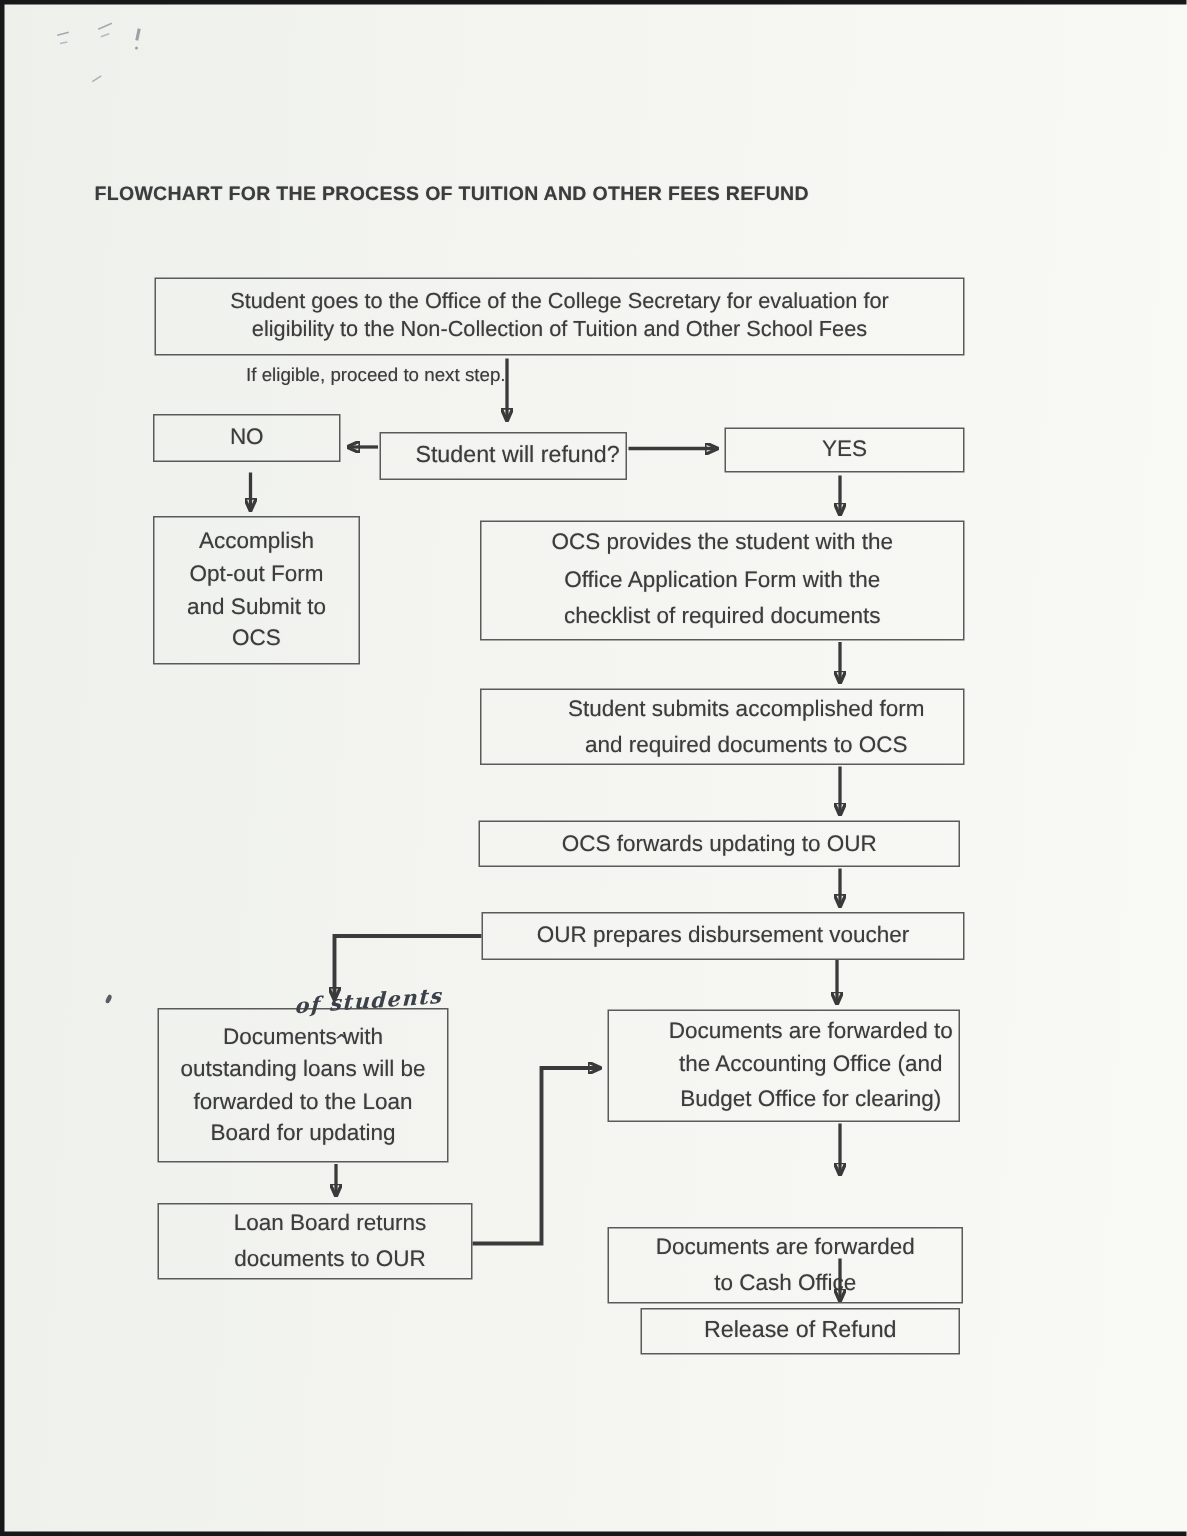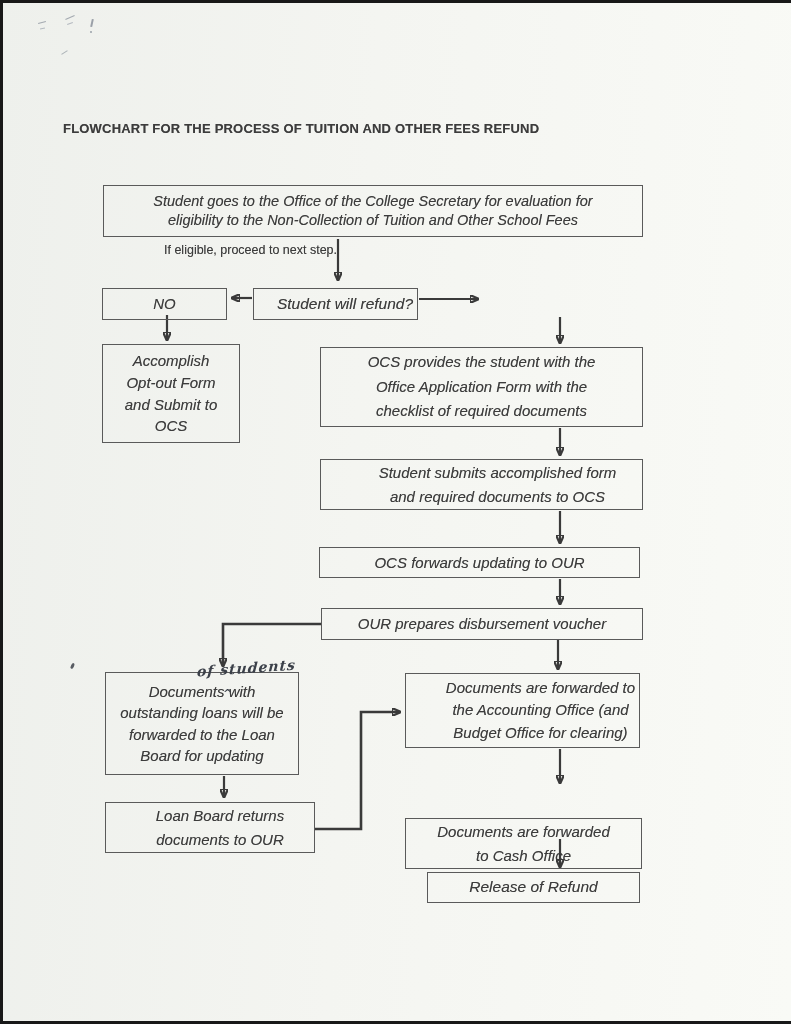--- a/index.html
+++ b/index.html
@@ -32,21 +32,21 @@
     text-align:left;font-weight:bold;font-size:13px;letter-spacing:.2px;
     color:var(--ink,#3c3c3c);text-shadow:0 0 .6px rgba(60,60,60,.55);
   }
   
   .node{
     position:absolute;border:1.4px solid var(--border,#5a5a5a);
     display:flex;align-items:center;justify-content:flex-end;
     text-align:center;color:var(--ink,#3c3c3c);
     font-size:15px;line-height:1.3;
     text-shadow:0 0 .6px rgba(60,60,60,.5);
-    box-sizing:border-box;background:transparent;font-style:italic;
+    box-sizing:border-box;background:transparent;
   }
   .node .nt{white-space:pre-line;display:block;width:100%;}
   .note{
     position:absolute;left:164px;top:243px;font-size:12.5px;
     color:var(--ink,#3c3c3c);text-shadow:0 0 .5px rgba(60,60,60,.5);
   }
   .wires{position:absolute;left:0;top:0;width:791px;height:1024px;}
   .wires path{stroke:var(--arrow,#3a3a3a);stroke-width:2.2;fill:none;}
   .wires path.thick{stroke-width:2.6;}
   
@@ -104,28 +104,31 @@
 
   <div class="title">FLOWCHART FOR THE PROCESS OF TUITION AND OTHER FEES REFUND</div>
 
   <div class="node" style="left:103px;top:185px;width:540px;height:52px;font-size:14.5px;">
     <span class="nt">Student goes to the Office of the College Secretary for evaluation for
 eligibility to the Non-Collection of Tuition and Other School Fees</span>
   </div>
 
   <div class="note">If eligible, proceed to next step.</div>
 
-  <div class="node" style="left:102px;top:288px;width:125px;height:32px;">
+  <div class="node" style="left:102px;top:276px;width:125px;height:32px;">
     <span class="nt">NO</span>
   </div>
 
   <div class="node" style="left:253px;top:288px;width:165px;height:32px;font-size:15.5px;padding-left:19px;">
     <span class="nt">Student will refund?</span>
   </div>
 
+  <div class="node" style="left:483px;top:285px;width:160px;height:30px;">
+    <span class="nt">YES</span>
+  </div>
 
   <div class="node" style="left:102px;top:344px;width:138px;height:99px;line-height:1.45;">
     <span class="nt">Accomplish
 Opt-out Form
 and Submit to
 OCS</span>
   </div>
 
   <div class="node" style="left:320px;top:347px;width:323px;height:80px;line-height:1.65;">
     <span class="nt">OCS provides the student with the

